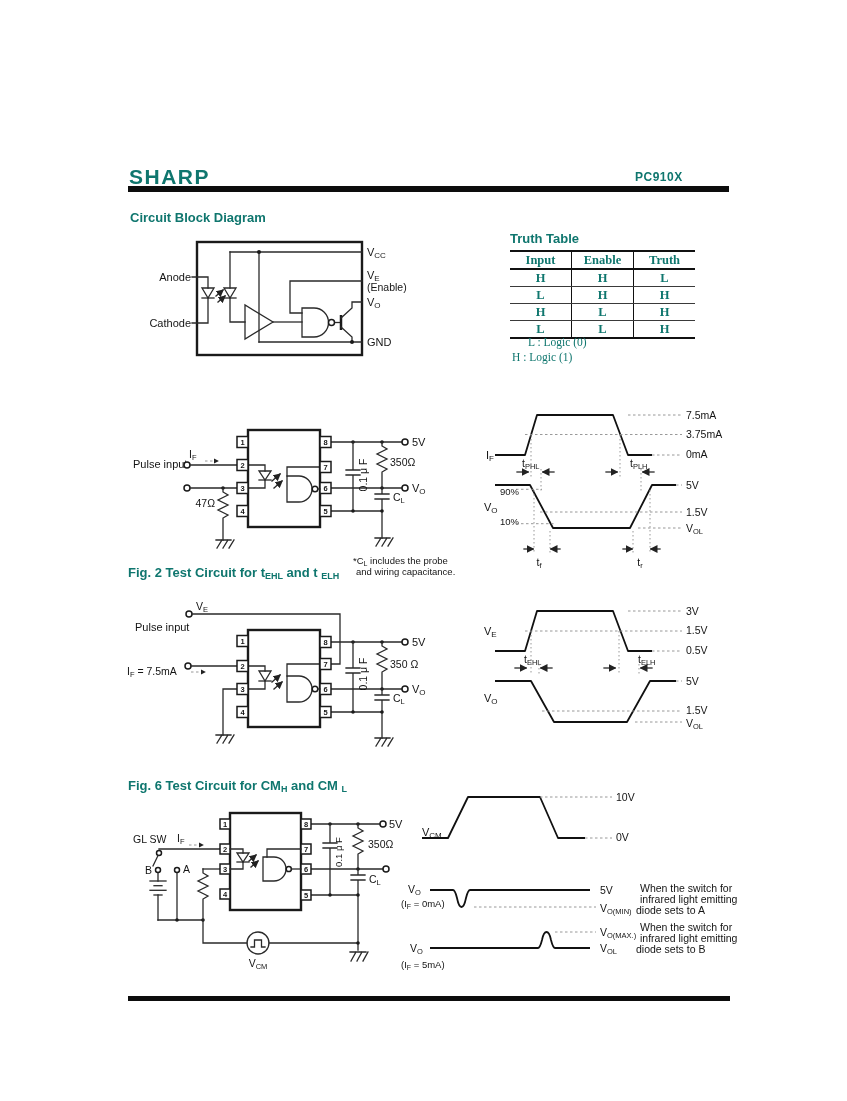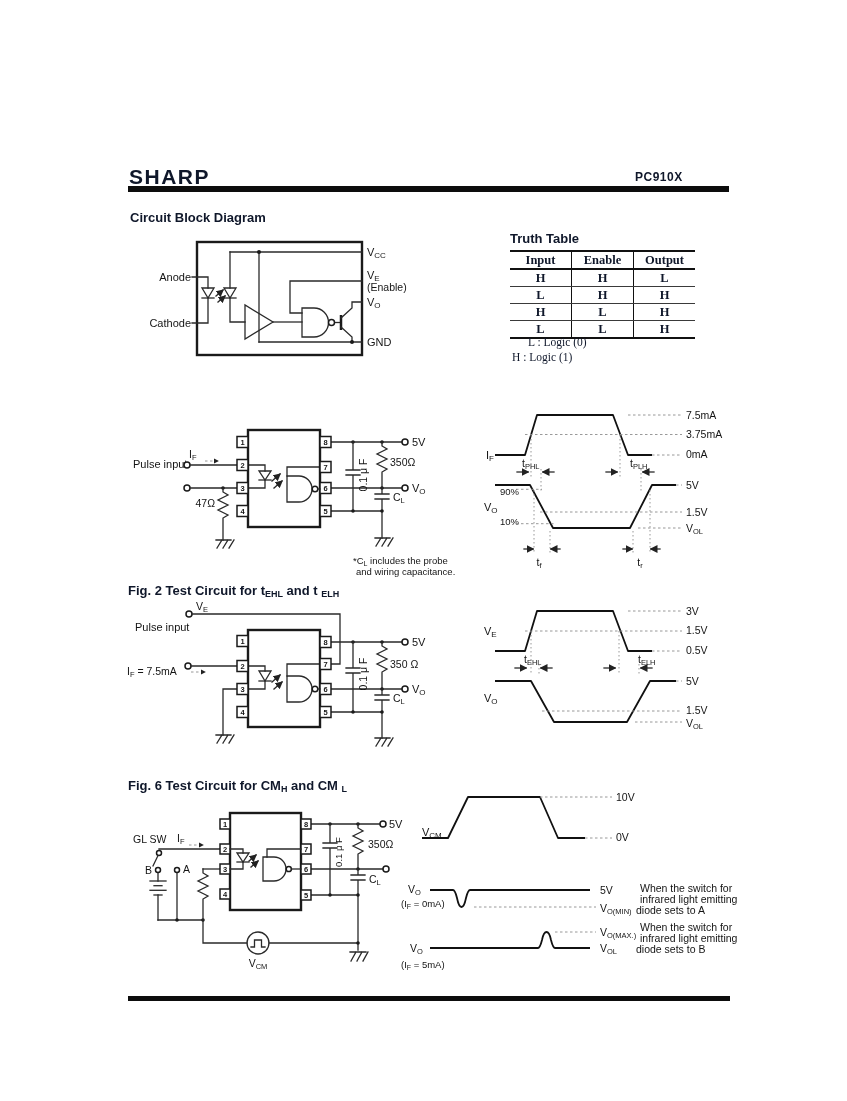--- a/index.html
+++ b/index.html
@@ -1,17 +1,17 @@
 <!DOCTYPE html>
 <html><head>
 <meta charset="utf-8">
 <style>
   html,body{margin:0;padding:0;background:#ffffff}
   #page{position:relative;width:847px;height:1101px;background:#fff;
-        font-family:"Liberation Sans",sans-serif;color:#0f172a;overflow:hidden}
+        font-family:"Liberation Sans",sans-serif;color:#0f766e;overflow:hidden}
   #page > *{position:absolute}
   .hdr-brand{left:129px;top:165px;font-size:21px;font-weight:800;letter-spacing:1.5px;transform:scaleY(.95)}
   .hdr-part{left:635px;top:170px;font-size:12px;font-weight:700;letter-spacing:.5px}
   .hdr-rule{left:128px;top:186px;width:601px;height:6px;background:#0d0d0d}
   .btm-rule{left:128px;top:996px;width:602px;height:5px;background:#0d0d0d}
   .sec-title,.fig-title,.tt-title{font-size:13px;font-weight:700;white-space:nowrap}
   .fig-title .sub{font-size:9px;vertical-align:-2px}
   table.tt{border-collapse:collapse;border-top:2.2px solid #111;border-bottom:2.6px solid #111;
            font-family:"Liberation Serif",serif}
   table.tt th,table.tt td{width:61px;height:16px;padding:0;text-align:center;font-size:12.5px;font-weight:700}
@@ -91,21 +91,21 @@
     <text x="237" y="71"><tspan>V</tspan><tspan dy="2.2" font-size="8">O</tspan></text>
     <text x="237" y="111">GND</text>
   </svg>
 
   <div class="tt-title" style="left:510px;top:231px">Truth Table</div>
   <table class="tt" style="left:510px;top:250px">
     <thead>
       <tr>
         <th>Input</th>
         <th>Enable</th>
-        <th>Output</th>
+        <th>Truth</th>
       </tr>
     </thead>
     <tbody>
       <tr>
         <td>H</td>
         <td>H</td>
         <td>L</td>
       </tr>
       <tr>
         <td>L</td>
@@ -251,21 +251,21 @@
       <line class="w" x1="80" y1="154" x2="71" y2="154" marker-end="url(#m2)"></line>
       <line class="dot" x1="153" y1="136" x2="153" y2="158"></line>
         <line class="dot" x1="170" y1="95" x2="170" y2="158"></line>
       <line class="w" x1="143" y1="154" x2="152" y2="154" marker-end="url(#m2)"></line>
       <line class="w" x1="180" y1="154" x2="171" y2="154" marker-end="url(#m2)"></line>
     </g>
     <text x="59" y="171" class="t10" text-anchor="middle"><tspan>t</tspan><tspan dy="2.2" font-size="7.5">f</tspan></text>
     <text x="160" y="171" class="t10" text-anchor="middle"><tspan>t</tspan><tspan dy="2.2" font-size="7.5">r</tspan></text>
   </svg>
 
-  <div class="fig-title" style="left:128px;top:583px"><span>Fig. 2 Test Circuit for t</span><span class="sub">EHL</span><span> and t  </span><span class="sub">ELH</span></div>
+  <div class="fig-title" style="left:128px;top:565px"><span>Fig. 2 Test Circuit for t</span><span class="sub">EHL</span><span> and t  </span><span class="sub">ELH</span></div>
 
   <svg style="left:125px;top:598px" width="345" height="172" viewBox="0 0 345 172">
     <defs>
         <marker id="m3" markerWidth="6" markerHeight="6" refX="5" refY="3" orient="auto">
           <path d="M0 0 L6 3 L0 6 z" fill="#222"></path>
         </marker>
       </defs>
     <circle class="pin" cx="64" cy="16" r="3"></circle>
     <text x="71" y="12" class="t10"><tspan>V</tspan><tspan dy="2.2" font-size="7.5">E</tspan></text>
     <text x="10" y="33">Pulse input</text>

